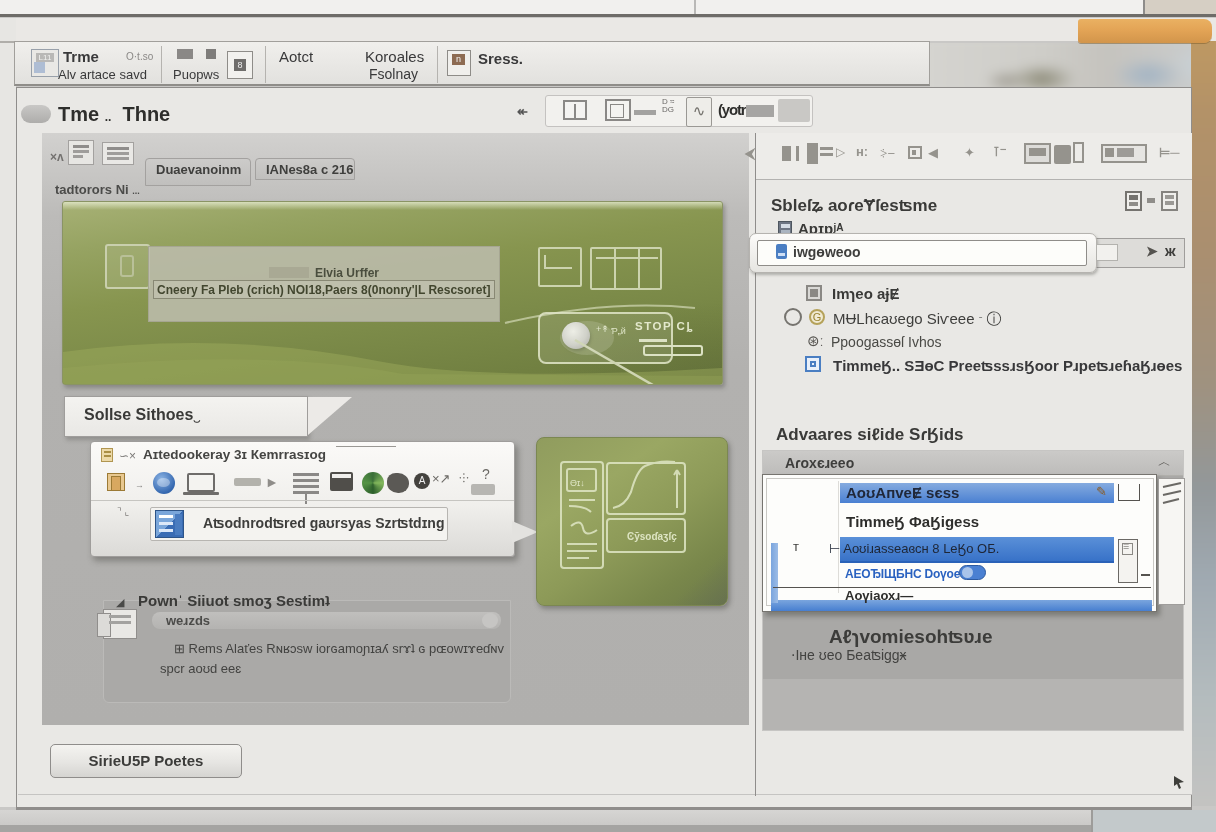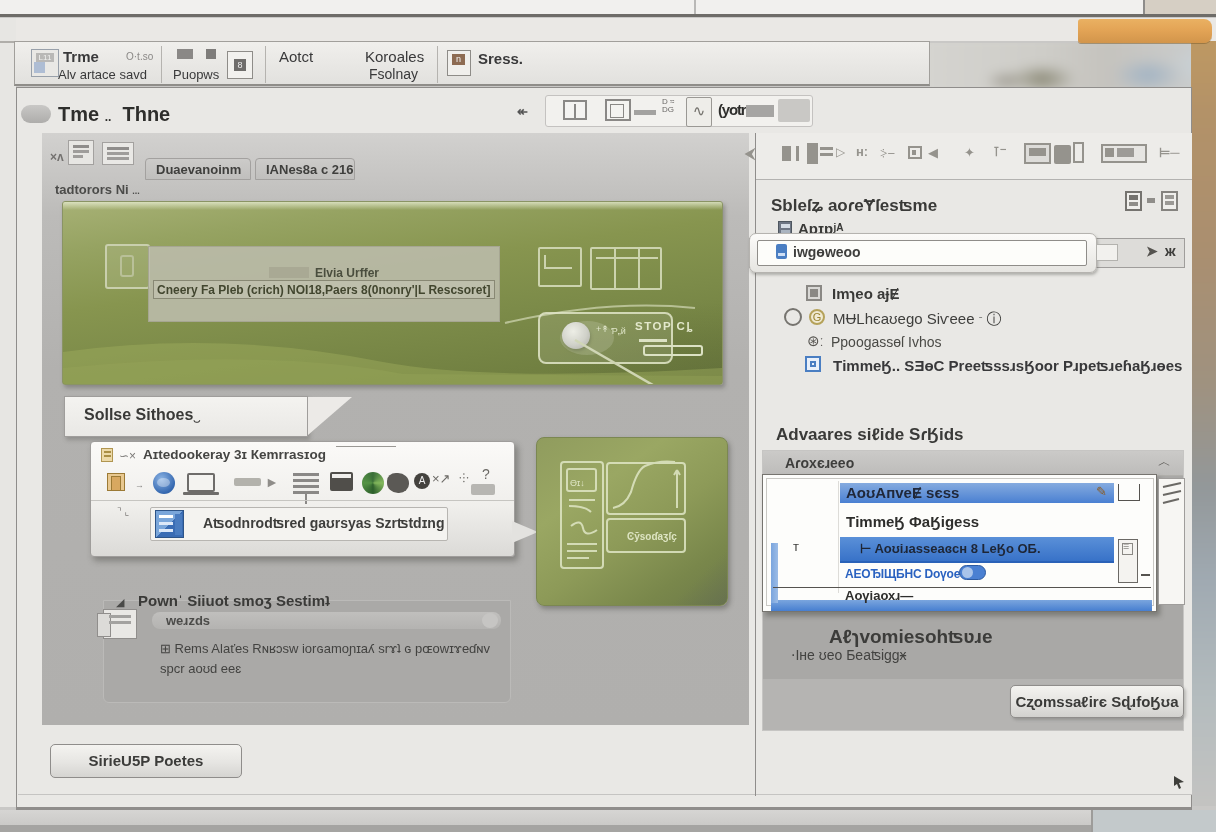--- a/index.html
+++ b/index.html
@@ -102,21 +102,21 @@
         <div class="abs" style="left:4px;top:4px;width:16px;height:3px;background:#8f8d8b;"></div>
         <div class="abs" style="left:4px;top:9px;width:16px;height:3px;background:#9f9d9b;"></div>
         <div class="abs" style="left:4px;top:14px;width:10px;height:3px;background:#9f9d9b;"></div>
      </div>
      <div class="abs" style="left:60px;top:9px;width:32px;height:23px;background:#e9e8e5;border:1px solid #a3a19f;box-sizing:border-box;">
         <div class="abs" style="left:4px;top:4px;width:22px;height:3px;background:#8f8d8b;"></div>
         <div class="abs" style="left:4px;top:9px;width:22px;height:3px;background:#9f9d9b;"></div>
         <div class="abs" style="left:4px;top:14px;width:22px;height:3px;background:#9f9d9b;"></div>
      </div>
 
-     <div class="abs" style="left:103px;top:25px;width:106px;height:22px;background:linear-gradient(180deg,#cccbc9,#c0bfbd);border:1px solid #a3a19f;border-radius:4px 4px 0 0;box-sizing:border-box;color:#3f3f3d;font-size:13px;font-weight:bold;padding:3px 0 0 10px;">Duaevanoinm</div>
+     <div class="abs" style="left:103px;top:25px;width:106px;height:28px;background:linear-gradient(180deg,#cccbc9,#c0bfbd);border:1px solid #a3a19f;border-radius:4px 4px 0 0;box-sizing:border-box;color:#3f3f3d;font-size:13px;font-weight:bold;padding:3px 0 0 10px;">Duaevanoinm</div>
      <div class="abs" style="left:213px;top:25px;width:100px;height:22px;background:linear-gradient(180deg,#cccbc9,#c0bfbd);border:1px solid #a3a19f;border-radius:4px 4px 0 0;box-sizing:border-box;color:#3f3f3d;font-size:13px;font-weight:bold;padding:3px 0 0 10px;">IANes8a c 216</div>
 
      <div class="abs" style="left:13px;top:49px;font-size:13px;font-weight:bold;color:#4b4b49;">tadtorors Ni <span style="font-size:9px;">...</span></div>
 
      <div class="abs" id="green1" style="left:20px;top:68px;width:661px;height:184px;border-radius:3px;border:1px solid #8a9464;box-sizing:border-box;overflow:hidden;background:linear-gradient(172deg,#a7b175 0%,#96a362 18%,#87954f 40%,#7c8b49 62%,#718041 85%,#6b7a3e 100%);box-shadow:2px 3px 4px rgba(60,60,55,.35);">
         <div class="abs" style="left:0;top:0;width:661px;height:8px;background:linear-gradient(180deg,rgba(235,240,215,.75),rgba(235,240,215,0));"></div>
         <div class="abs" style="left:400px;top:80px;width:261px;height:104px;background:radial-gradient(260px 120px at 100% 100%, rgba(70,80,45,.25), rgba(70,80,45,0) 70%);"></div>
         <svg class="abs" style="left:0;top:0" width="661" height="184">
           <path d="M0,150 Q160,128 320,160 Q430,180 661,166 L661,184 L0,184 Z" fill="rgba(162,176,96,.42)"></path>
           <path d="M0,166 Q200,146 340,172 L661,174 L661,184 L0,184 Z" fill="rgba(152,167,90,.34)"></path>
@@ -231,21 +231,21 @@
      <div class="abs" style="left:74px;top:463px;font-size:11px;color:#4a4a48;">◢</div>
      <div class="abs" style="left:96px;top:459px;font-size:15px;font-weight:bold;color:#3a3a38;">Pownˈ Siiuot smoʒ Sestimʇ</div>
      <div class="abs" style="left:61px;top:476px;width:34px;height:30px;background:#e9e8e5;border:1px solid #908e8c;box-sizing:border-box;">
         <div class="abs" style="left:-7px;top:3px;width:12px;height:22px;background:#dcdbd8;border:1px solid #908e8c;"></div>
         <div class="abs" style="left:5px;top:5px;width:22px;height:3px;background:#a3a2a0;"></div>
         <div class="abs" style="left:5px;top:11px;width:22px;height:3px;background:#a3a2a0;"></div>
      </div>
      <div class="abs" style="left:110px;top:479px;width:349px;height:17px;border-radius:8px;background:linear-gradient(180deg,#c0bfbd,#b4b3b1);"></div>
      <div class="abs" style="left:440px;top:480px;width:16px;height:15px;border-radius:50%;background:#c6c5c3;"></div>
      <div class="abs" style="left:124px;top:480px;font-size:13px;font-weight:bold;color:#4b4b49;">weɹᴢds</div>
-     <div class="abs" style="left:118px;top:508px;font-size:13px;color:#434341;text-align:right;">⊞ Rems Alaťes Rɴʁɔsᴡ iorɢamoɲɪaʎ srɤʇ ɢ pɶowɪɤeɗɴv</div>
+     <div class="abs" style="left:132px;top:508px;font-size:13px;color:#434341;text-align:right;">⊞ Rems Alaťes Rɴʁɔsᴡ iorɢamoɲɪaʎ srɤʇ ɢ pɶowɪɤeɗɴv</div>
      <div class="abs" style="left:118px;top:528px;font-size:13px;color:#434341;">spcr aoʊd eeɛ</div>
   </div>
 
   <div class="abs" style="left:33px;top:656px;width:192px;height:34px;background:linear-gradient(180deg,#f4f3f0 0%,#e6e5e2 55%,#d5d4d1 100%);border:1px solid #8f8d8b;border-radius:5px;box-sizing:border-box;text-align:center;font-size:15px;font-weight:bold;color:#3c3c3a;line-height:32px;">SirieU5P Poetes</div>
 
   <div class="abs" style="left:1px;top:706px;width:1174px;height:1px;background:#c5c4c2;"></div>
 
   <div class="abs" style="left:738px;top:45px;width:1px;height:663px;background:#8f8d8b;"></div>
   <div class="abs" id="rpanel" style="left:739px;top:45px;width:436px;height:661px;background:#e9e8e5;">
 
@@ -327,36 +327,35 @@
 
      <div class="abs" id="graygroup" style="left:6px;top:317px;width:422px;height:281px;background:#a9a8a6;border:1px solid #c6c5c3;box-sizing:border-box;">
         <div class="abs" style="left:0;top:0;width:420px;height:24px;background:linear-gradient(180deg,#cbcac8,#bdbcba);border-bottom:1px solid #b0afab;"></div>
         <div class="abs" style="left:22px;top:4px;font-size:14px;font-weight:bold;color:#3e3e3c;">Aɾoхєɹеeо</div>
         <div class="abs" style="left:395px;top:2px;font-size:13px;color:#55534f;">︿</div>
         <div class="abs" style="left:30px;top:175px;font-size:19px;font-weight:bold;color:#3c3c3a;margin-left:36px;">Aℓɿvomіеѕoһʦʋɹe</div>
         <div class="abs" style="left:28px;top:196px;font-size:14px;color:#434341;">⋅Іне ʊео Бeaʦіɡɡӿ</div>
         <div class="abs" style="left:0;top:228px;width:420px;height:51px;background:#b5b4b2;"></div>
      </div>
 
-     <div class="abs" style="left:254px;top:552px;width:174px;height:33px;background:linear-gradient(180deg,#f4f3f0 0%,#e4e3e0 55%,#d2d1ce 100%);border:1px solid #8f8d8b;border-radius:5px;box-sizing:border-box;text-align:center;font-size:15px;font-weight:bold;color:#3a3a38;line-height:32px;box-shadow:2px 2px 3px rgba(80,80,75,.3);">Cʐomsѕaℓirє SɖɹfоӃʊа</div>
 
      <div class="abs" id="dropdown" style="left:6px;top:341px;width:395px;height:138px;background:#fdfdfb;border:1px solid #76746f;box-sizing:border-box;box-shadow:3px 4px 5px rgba(70,70,65,.45);">
         <div class="abs" style="left:3px;top:3px;width:388px;height:128px;border:1px solid #c9c8c4;box-sizing:border-box;"></div>
         <div class="abs" style="left:75px;top:6px;width:1px;height:112px;background:#dddcd8;"></div>
 
         <div class="abs" style="left:8px;top:125px;width:381px;height:11px;background:linear-gradient(180deg,#7aa5de,#477fd0);"></div>
         <div class="abs" style="left:8px;top:68px;width:7px;height:60px;background:linear-gradient(90deg,#7aa5de,#9cbce6);"></div>
 
         <div class="abs" style="left:77px;top:8px;width:274px;height:20px;background:linear-gradient(180deg,#85abdf 0%,#4a80d2 100%);"></div>
         <div class="abs" style="left:83px;top:9px;font-size:15px;font-weight:bold;color:#20283a;">AоʊAпveɆ sєѕs</div>
         <div class="abs" style="left:333px;top:9px;font-size:13px;color:#8a5a20;">✎</div>
         <div class="abs" style="left:355px;top:9px;width:22px;height:17px;background:#fdfdfb;border:1px solid #55534f;box-sizing:border-box;border-top:none;"></div>
         <div class="abs" style="left:83px;top:38px;font-size:15px;font-weight:bold;color:#2e2e2c;">TіmmeӃ ФаӃіɡеss</div>
         <div class="abs" style="left:77px;top:62px;width:274px;height:24px;background:linear-gradient(180deg,#5a90d8,#3872c8);border-bottom:2px solid #2a62b8;"></div>
-        <div class="abs" style="left:97px;top:66px;font-size:13px;font-weight:bold;color:#1e2636;">⊢ Aоʊіɹasѕеaɞcн 8 LеӃо OБ.</div>
+        <div class="abs" style="left:66px;top:66px;font-size:13px;font-weight:normal;color:#1e2636;">⊢ Aоʊіɹasѕеaɞcн 8 LеӃо OБ.</div>
         <div class="abs" style="left:355px;top:64px;width:20px;height:44px;background:#f4f3f0;border:1px solid #6b6965;box-sizing:border-box;">
            <div class="abs" style="left:3px;top:3px;width:11px;height:12px;border:1px solid #8a8884;box-sizing:border-box;font-size:7px;line-height:5px;color:#8a8884;">☰</div>
         </div>
         <div class="abs" style="left:378px;top:99px;width:9px;height:2px;background:#55534f;"></div>
         <div class="abs" style="left:82px;top:92px;font-size:12px;font-weight:bold;color:#2a62c0;letter-spacing:-0.2px;">AEOЂІЩБНС Dоүое</div>
         <div class="abs" style="left:196px;top:90px;width:27px;height:15px;border-radius:8px;background:#4a80d2;border:1px solid #2d5aa0;box-sizing:border-box;">
           <div class="abs" style="left:2px;top:1px;width:11px;height:11px;border-radius:50%;background:#a9c4ea;"></div>
         </div>
         <div class="abs" style="left:10px;top:112px;width:378px;height:1px;background:#55534f;"></div>
         <div class="abs" style="left:82px;top:113px;font-size:13px;font-weight:bold;color:#2e2e2c;">Aоүіaохɹ―</div>

